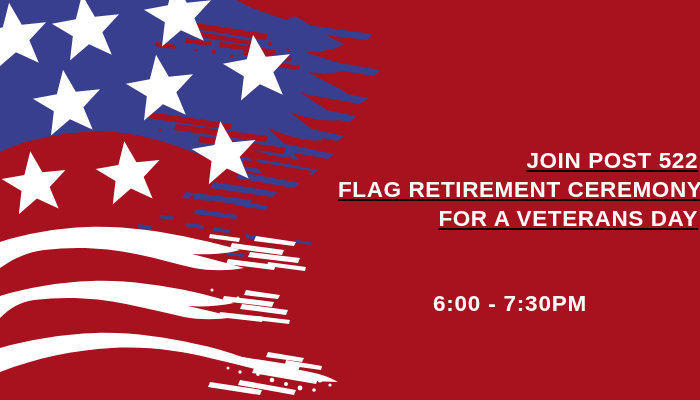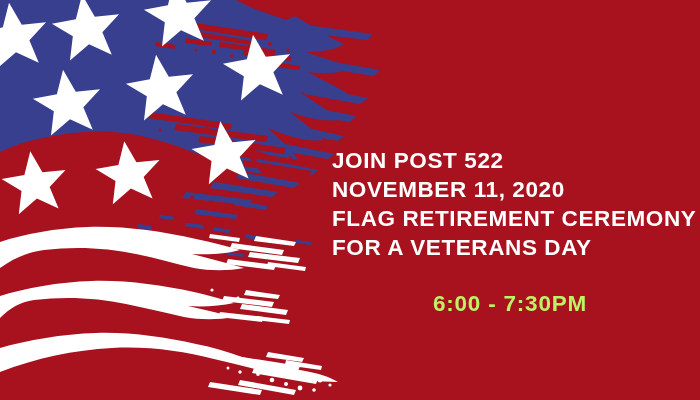--- a/index.html
+++ b/index.html
@@ -24,24 +24,25 @@
   }
   #text-block {
     position: absolute;
     left: 330px;
     top: 0;
     width: 370px;
     height: 400px;
   }
   .headline-group {
     position: absolute;
-    left: 2px;
+    left: 8px;
     top: 146px;
     width: 360px;
-    text-align: left;
+    text-align: right;
+    text-decoration: underline;
   }
   .headline-line {
     display: block;
     color: #ffffff;
     font-size: 22.5px;
     font-weight: 700;
     letter-spacing: 0.6px;
     line-height: 29px;
     white-space: nowrap;
     text-transform: uppercase;
@@ -49,21 +50,21 @@
   }
   .details-group {
     position: absolute;
     left: 0;
     top: 288px;
     width: 360px;
     text-align: center;
   }
   .details-line {
     display: block;
-    color: #bef264;
+    color: #ffffff;
     font-size: 22.5px;
     font-weight: 700;
     letter-spacing: 0.8px;
     line-height: 32px;
     white-space: nowrap;
     text-transform: uppercase;
   }
 </style>
 </head>
 <body>
@@ -264,21 +265,20 @@
         <path transform="translate(225,155) scale(1.0) rotate(-8)" d="M0,-34 L9.1,-11.5 L32.3,-10.5 L14.2,4.1 L20.1,26.6 L0,13.6 L-20.1,26.6 L-14.2,4.1 L-32.3,-10.5 L-9.1,-11.5 Z"></path>
       </g>
 
     </g>
   </svg>
 
   <div id="text-block">
 
     <div class="headline-group">
       <span class="headline-line">JOIN POST 522</span>
-      <span class="headline-line">NOVEMBER 11, 2020</span>
       <span class="headline-line">FLAG RETIREMENT CEREMONY</span>
       <span class="headline-line">FOR A VETERANS DAY</span>
     </div>
 
     <div class="details-group">
       <span class="details-line">6:00 - 7:30PM</span>
     </div>
 
   </div>
 

